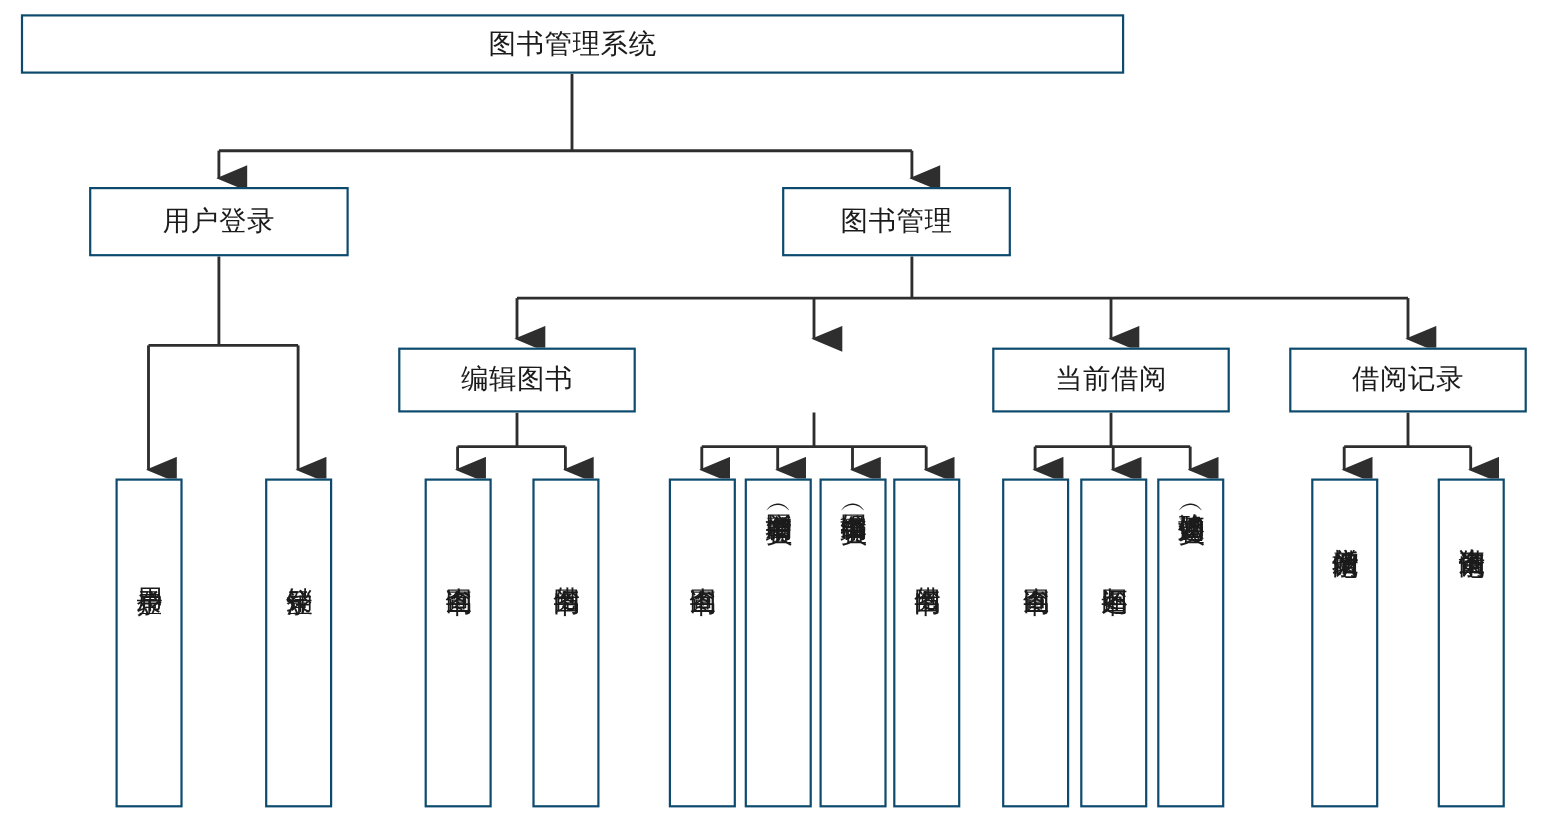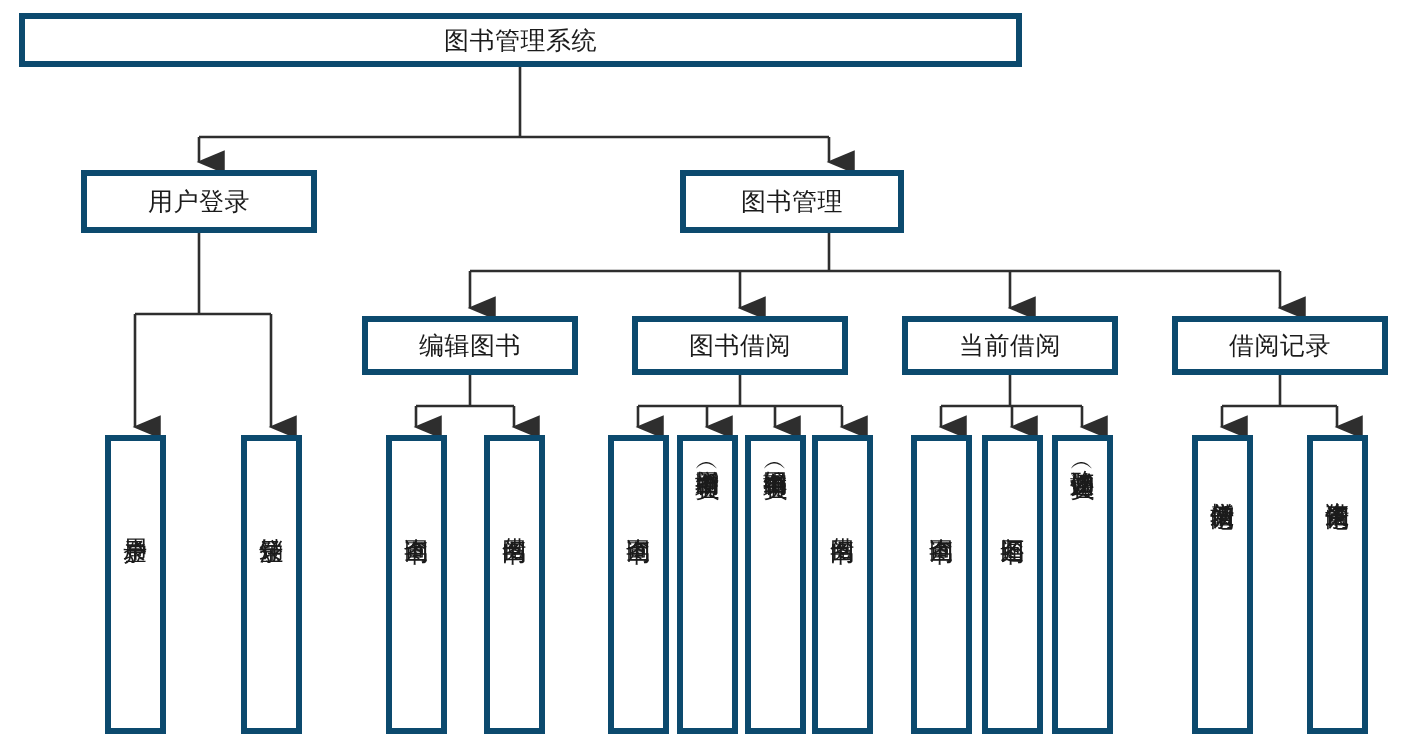--- a/index.html
+++ b/index.html
@@ -22,21 +22,21 @@
     left: 0;
     top: 0;
     width: 1405px;
     height: 747px;
     pointer-events: none;
   }
   .node {
     position: absolute;
     box-sizing: border-box;
     background: #ffffff;
-    border: 6px solid #0c4a6e;
+    border: 2px solid #0c4a6e;
     display: flex;
     align-items: center;
     justify-content: center;
     color: #1b1b1b;
   }
   .node .label {
     display: block;
     text-align: center;
     line-height: 1.05;
     white-space: nowrap;
@@ -130,30 +130,27 @@
     </g>
   </svg>
 
   <div class="node root horiz" style="left:19px; top:13px; width:1003px; height:54px;">
     <span class="label">图书管理系统</span>
   </div>
 
   <div class="node horiz" style="left:81px; top:170px; width:236px; height:63px;">
     <span class="label">用户登录</span>
   </div>
-  <div class="node horiz" style="left:680px; top:170px; width:224px; height:63px;">
+  <div class="node horiz" style="left:711px; top:170px; width:208px; height:63px;">
     <span class="label">图书管理</span>
   </div>
 
   <div class="node horiz" style="left:362px; top:316px; width:216px; height:59px;">
     <span class="label">编辑图书</span>
   </div>
-  <div class="node horiz" style="left:632px; top:316px; width:216px; height:59px;">
-    <span class="label">图书借阅</span>
-  </div>
   <div class="node horiz" style="left:1172px; top:316px; width:216px; height:59px;">
     <span class="label">借阅记录</span>
   </div>
   <div class="node horiz" style="left:902px; top:316px; width:216px; height:59px;">
     <span class="label">当前借阅</span>
   </div>
 
   <div class="node leaf" style="left:105px; top:435px; width:61px; height:299px; padding-top:78px;">
     <span class="label">用户登录</span>
   </div>

